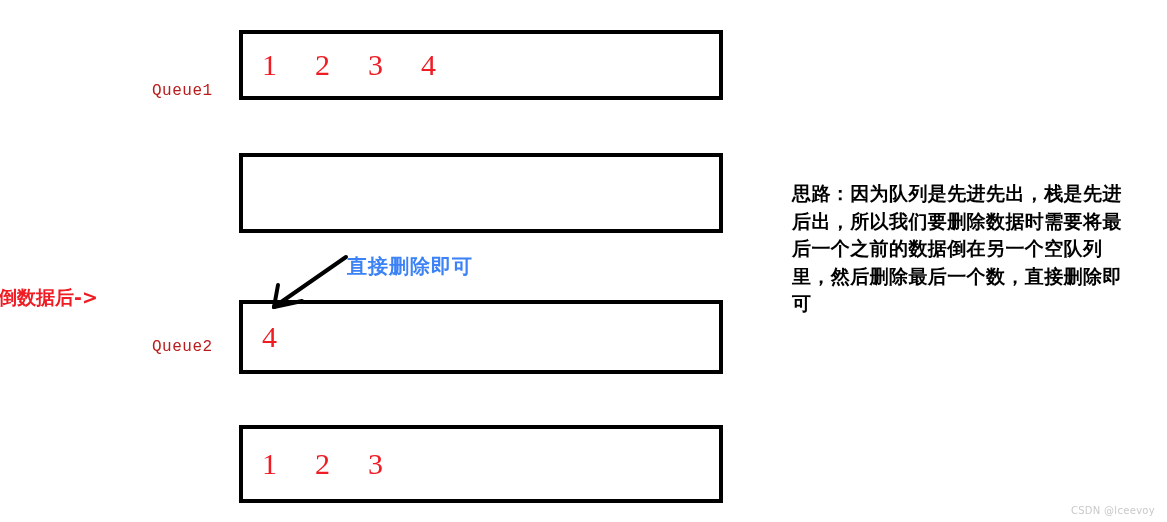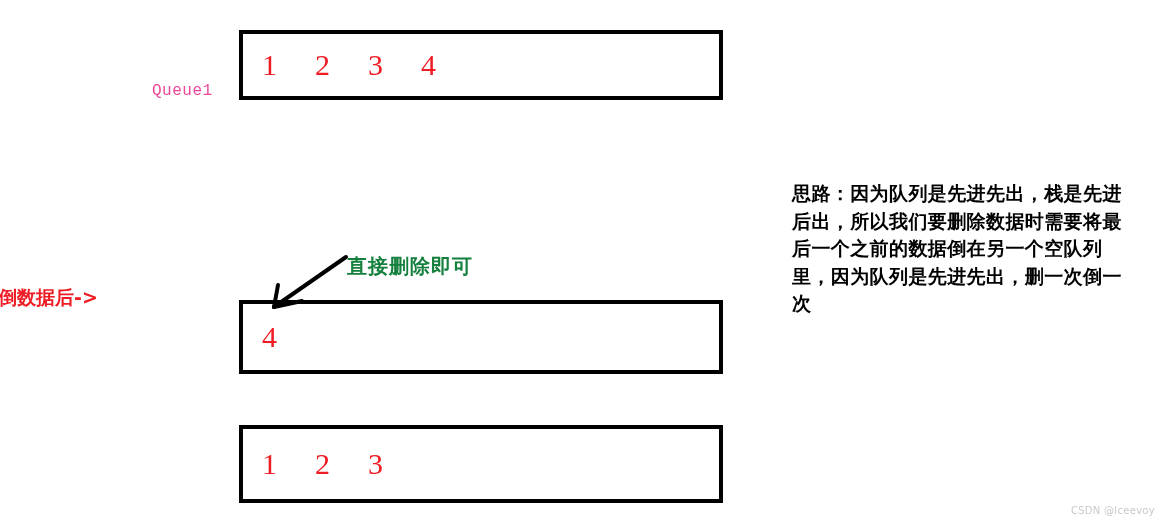--- a/index.html
+++ b/index.html
@@ -20,21 +20,21 @@
   .queue-row {
     position: absolute;
     left: 0;
     width: 780px;
   }
   .queue-label {
     position: absolute;
     left: 152px;
     font-family: "Liberation Mono", "DejaVu Sans Mono", monospace;
     font-size: 16px;
-    color: #ec4899;
+    color: #b91c1c;
     letter-spacing: 0.5px;
     white-space: nowrap;
   }
   .queue-box {
     position: absolute;
     left: 239px;
     width: 484px;
     border: 4px solid #000000;
     box-sizing: border-box;
     background: #ffffff;
@@ -91,21 +91,21 @@
   }
 
   
   #arrow-annotation {
     position: absolute;
     left: 347px;
     top: 253px;
     font-family: "DejaVu Serif", "Liberation Serif", serif;
     font-size: 20px;
     font-weight: bold;
-    color: #15803d;
+    color: #3b82f6;
     white-space: nowrap;
     letter-spacing: 1px;
   }
   #arrow-svg {
     position: absolute;
     left: 258px;
     top: 250px;
     width: 100px;
     height: 70px;
   }
@@ -147,20 +147,26 @@
     <div class="queue-box">
       <div class="queue-items">
         <span class="queue-item">1</span>
         <span class="queue-item">2</span>
         <span class="queue-item">3</span>
         <span class="queue-item">4</span>
       </div>
     </div>
   </div>
 
+  <div class="queue-row" id="row-2">
+    <div class="queue-label">Queue2</div>
+    <div class="queue-box">
+      <div class="queue-items"></div>
+    </div>
+  </div>
 
   <div class="queue-row" id="row-3">
 
     <div class="queue-box">
       <div class="queue-items">
         <span class="queue-item">4</span>
       </div>
     </div>
   </div>
 
@@ -177,17 +183,17 @@
 
   <div id="left-caption">倒数据后-&gt;</div>
 
   <svg id="arrow-svg" viewBox="0 0 100 70">
     <line x1="88" y1="7" x2="16" y2="57" stroke="#000000" stroke-width="4" stroke-linecap="round"></line>
     <line x1="16" y1="57" x2="20" y2="35" stroke="#000000" stroke-width="4" stroke-linecap="round"></line>
     <line x1="16" y1="57" x2="44" y2="51" stroke="#000000" stroke-width="4" stroke-linecap="round"></line>
   </svg>
   <div id="arrow-annotation">直接删除即可</div>
 
-  <div id="explanation">思路：因为队列是先进先出，栈是先进后出，所以我们要删除数据时需要将最后一个之前的数据倒在另一个空队列里，因为队列是先进先出，删一次倒一次</div>
+  <div id="explanation">思路：因为队列是先进先出，栈是先进后出，所以我们要删除数据时需要将最后一个之前的数据倒在另一个空队列里，然后删除最后一个数，直接删除即可</div>
 
   <div id="watermark">CSDN @lceevoy</div>
 
 </div>
 
 </body></html>

